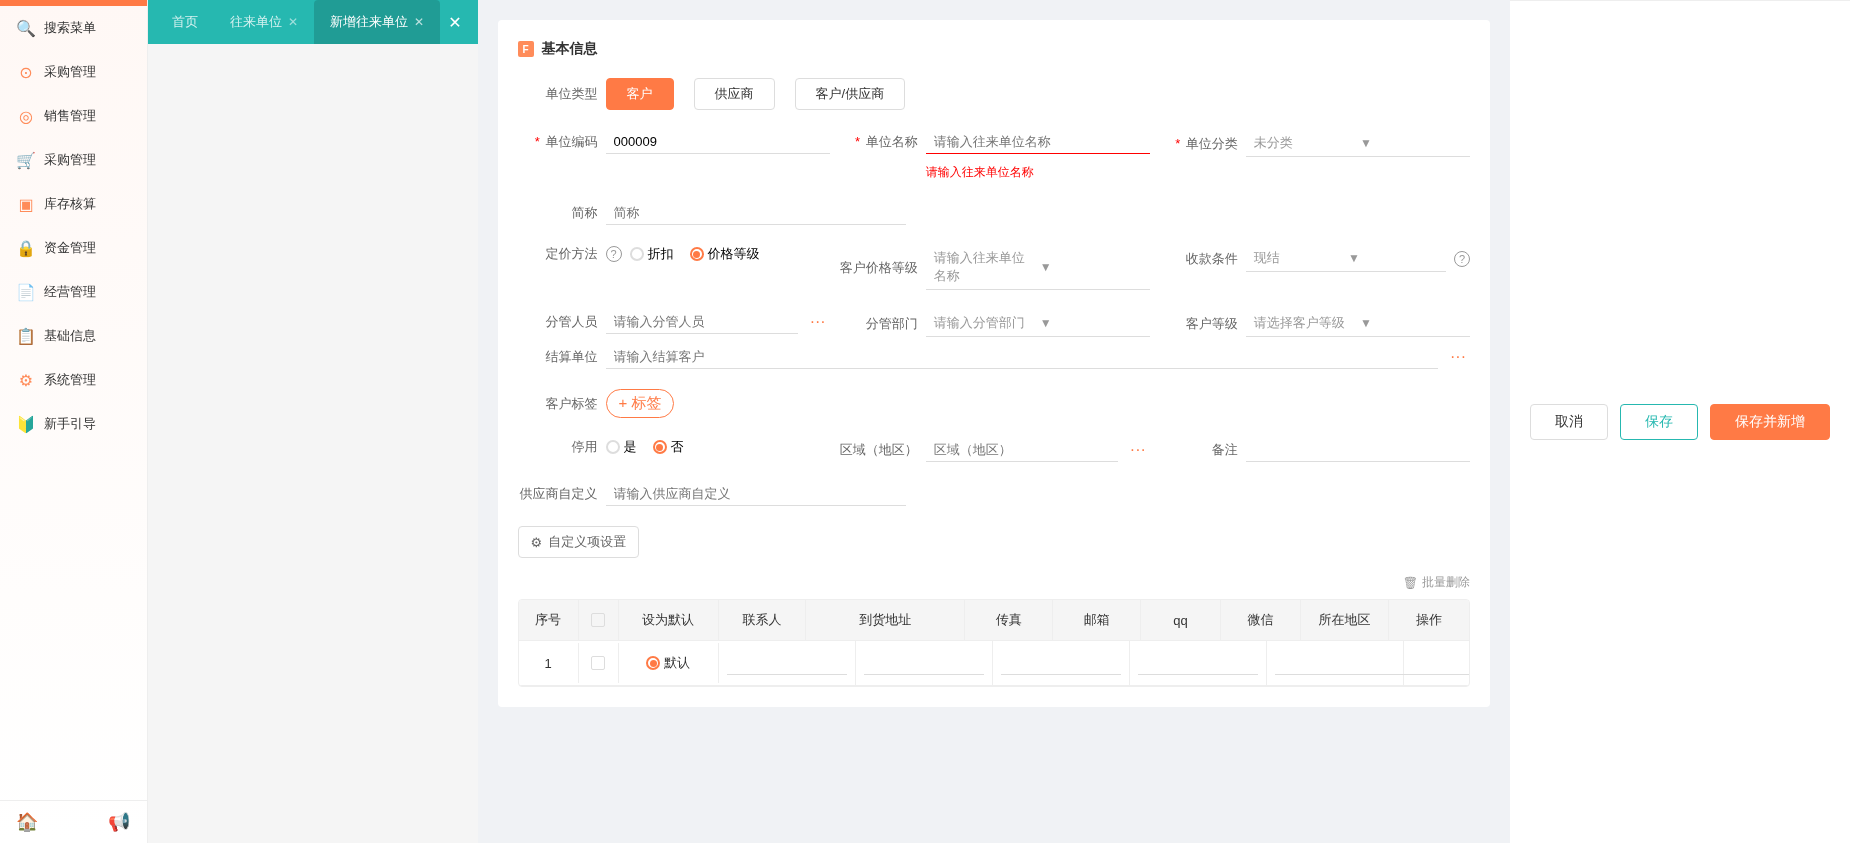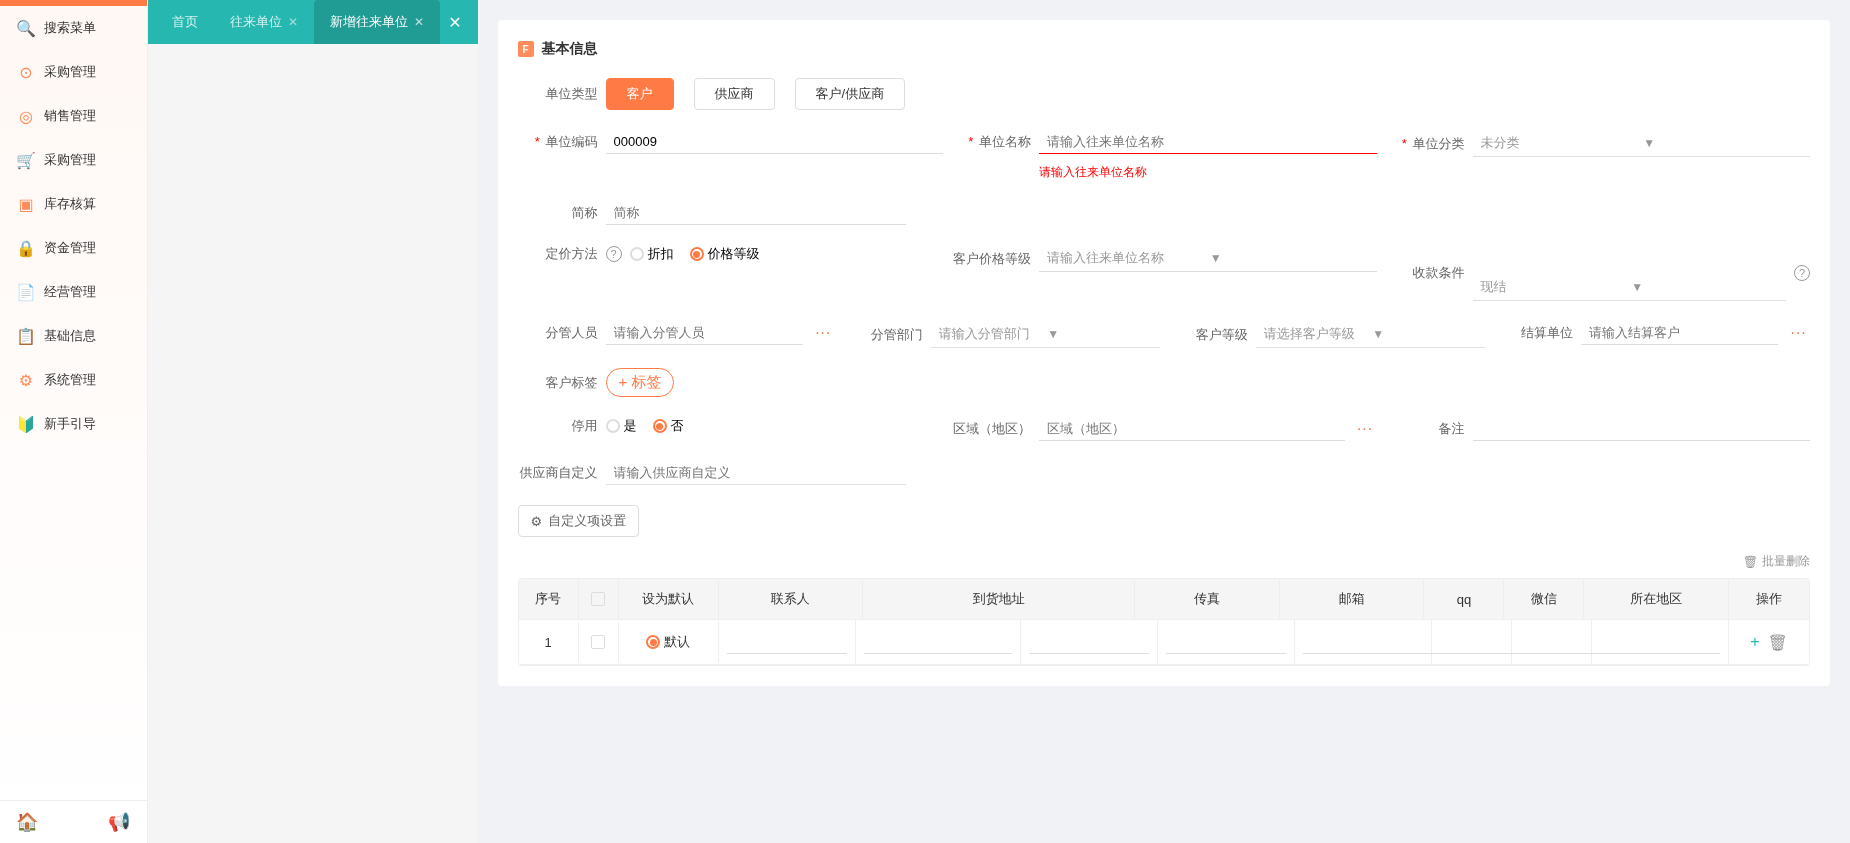--- a/index.html
+++ b/index.html
@@ -525,21 +525,21 @@
         </div>
         <div class="form-field">
           <span class="form-label">客户价格等级</span>
           <div class="form-select" style="flex:1;">
             <span>请输入往来单位名称</span>
             <span class="chevron">▼</span>
           </div>
         </div>
         <div class="form-field">
           <span class="form-label">收款条件</span>
-          <div class="form-select" style="flex:1;margin-top:29px;">
+          <div class="form-select" style="flex:1;">
             <span class="form-value">现结</span>
             <span class="chevron">▼</span>
           </div>
           <span class="help-icon">?</span>
         </div>
       </div>
 
       <div class="form-row">
         <div class="form-field">
           <span class="form-label">分管人员</span>
@@ -691,13 +691,18 @@
           </div>
           <div class="table-cell col-action" style="gap:8px;">
             <span style="cursor:pointer; color:#26b8b0; font-size:16px;">+</span>
             <span style="cursor:pointer; color:#999; font-size:16px;">🗑</span>
           </div>
         </div>
       </div>
     </div>
   </div>
 
+  <div class="footer">
+    <button class="btn btn-default">取消</button>
+    <button class="btn btn-primary">保存</button>
+    <button class="btn btn-warning">保存并新增</button>
+  </div>
 </div>
 
 </body></html>

